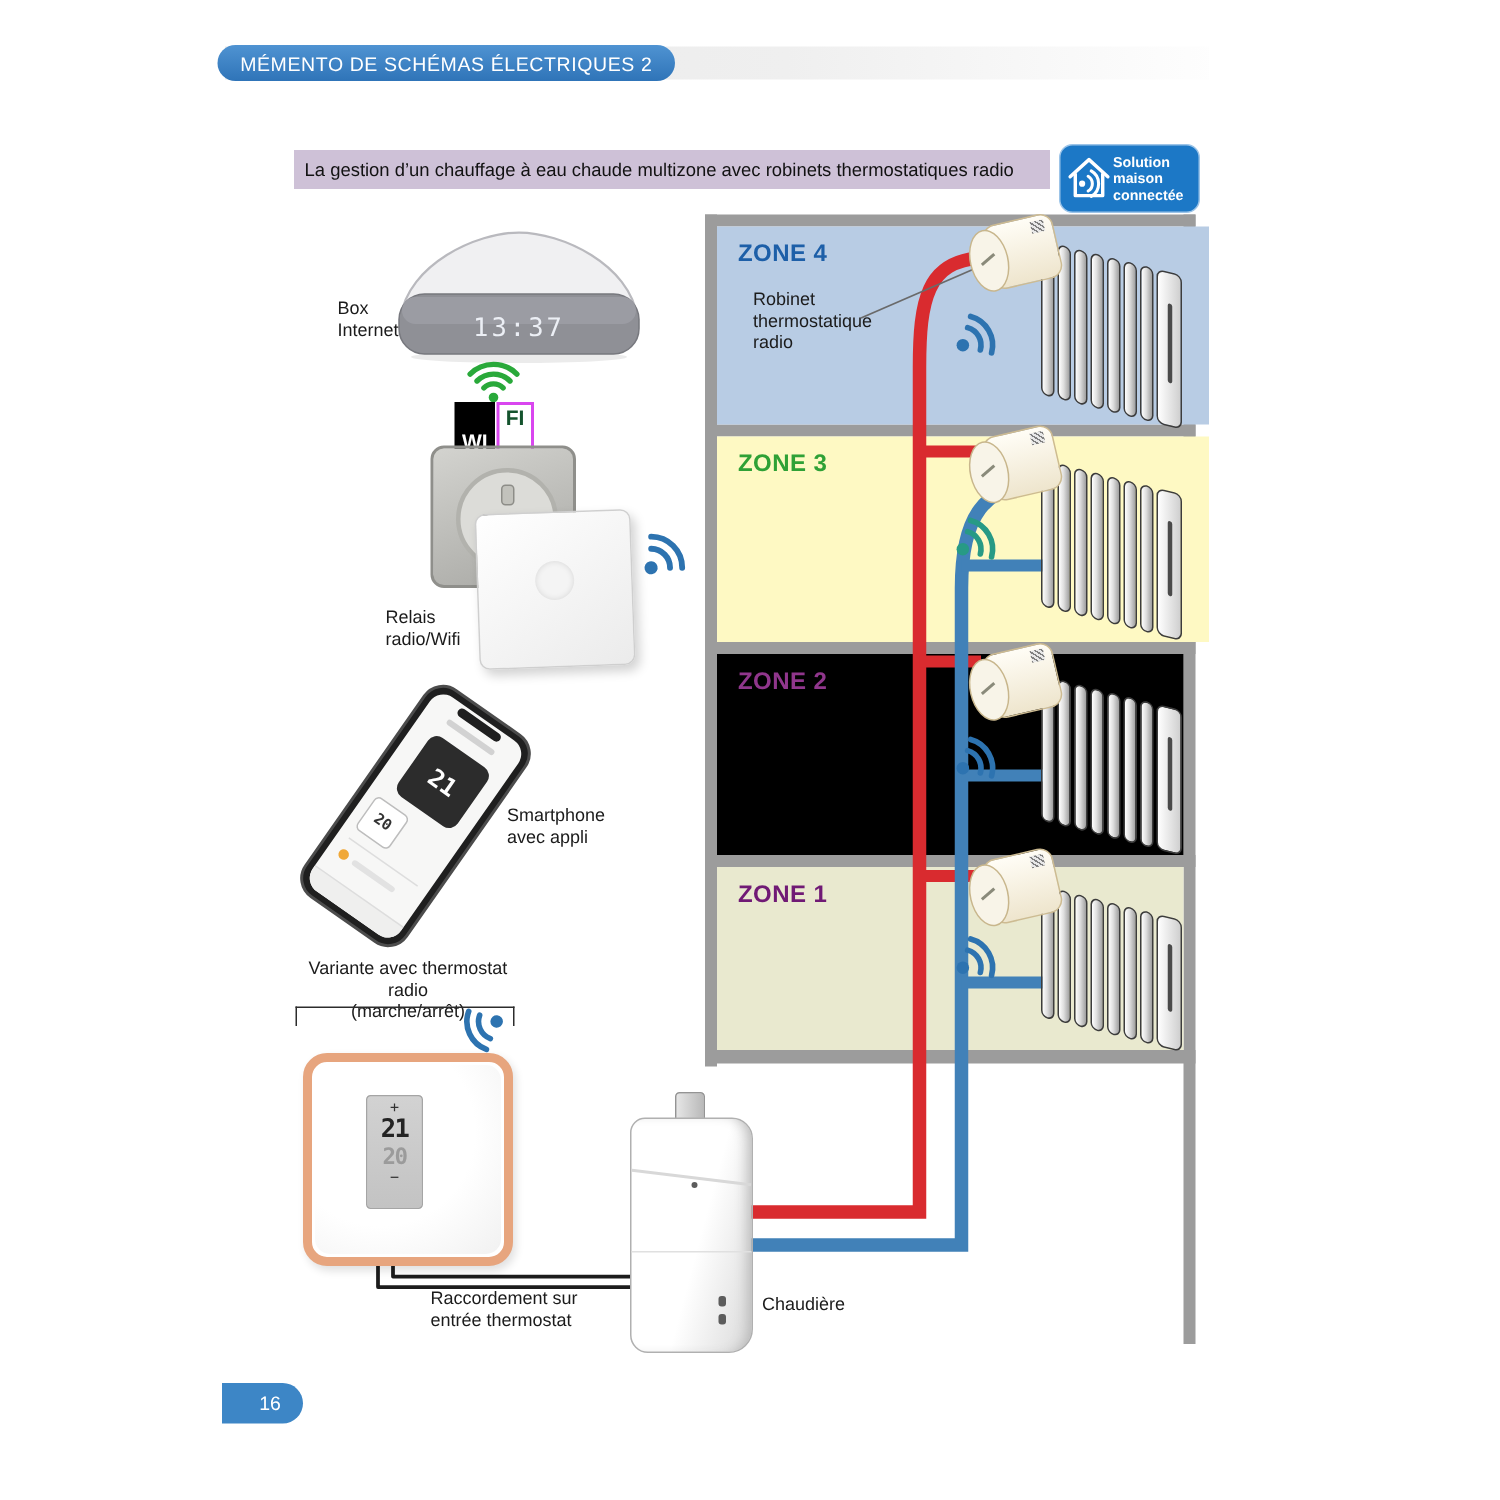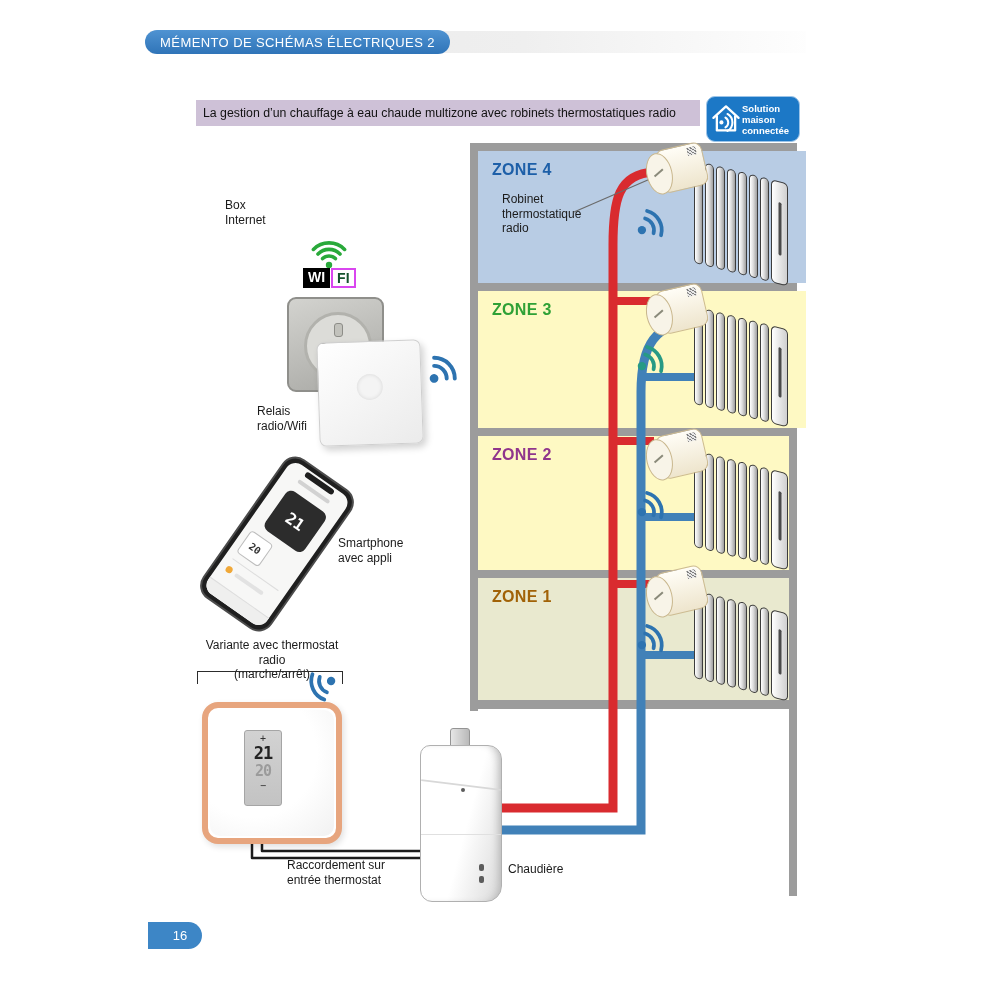--- a/index.html
+++ b/index.html
@@ -13,24 +13,24 @@
     color:#fff;font-size:13px;letter-spacing:.4px;}
   
   .banner{position:absolute;left:196px;top:100px;width:504px;height:26px;background:#cec1d7;
     font-size:12.3px;color:#121212;line-height:26px;padding-left:7px;white-space:nowrap;overflow:hidden;box-sizing:border-box;}
   .badge{position:absolute;left:706px;top:96px;width:94px;height:46px;background:#1c78c6;border-radius:9px;
     border:1px solid #9cc4e8;display:flex;align-items:center;box-sizing:border-box;padding:2px 3px;}
   .badge-txt{color:#fff;font-weight:bold;font-size:9.5px;line-height:11px;}
   
   .wall{position:absolute;background:#9c9c9c;}
   .zone{position:absolute;left:478px;width:311px;}
-  .z4{background:#b8cce4;padding-left:18px;} .z3{background:#fef9c3;padding-left:17px;} .z2{background:#fef9c3;} .z1{background:#e9e9cf;}
+  .z4{background:#b8cce4;padding-left:18px;} .z3{background:#fef9c3;padding-left:17px;} .z2{background:#000000;} .z1{background:#e9e9cf;}
   .zone-label{position:absolute;left:14px;top:10px;font-weight:bold;font-size:16px;letter-spacing:.3px;}
   .z4 .zone-label{color:#1d5fa8;} .z3 .zone-label{color:#2fa136;}
-  .z2 .zone-label{color:#90368c;} .z1 .zone-label{color:#a16207;}
+  .z2 .zone-label{color:#90368c;} .z1 .zone-label{color:#701a75;}
   
   .pipes{position:absolute;left:0;top:0;width:1000px;height:1000px;pointer-events:none;}
   
   .radiator{position:absolute;width:90px;display:flex;gap:2px;transform:skewY(14deg);transform-origin:left top;}
   .fin{flex:0 0 9px;background:linear-gradient(90deg,#ffffff 0%,#dedede 45%,#9f9f9f 100%);
     border:1.5px solid #3c3c3c;border-radius:5px;box-sizing:border-box;}
   .fin.front{flex:0 0 17px;position:relative;background:linear-gradient(90deg,#ffffff,#cfcfcf);}
   .fin.front::after{content:"";position:absolute;left:50%;top:20%;width:3px;height:52%;
     background:#4a4a4a;transform:translateX(-50%);border-radius:2px;}
   
@@ -40,21 +40,21 @@
   .valve-face{position:absolute;left:0;top:2px;width:24px;height:40px;background:#f8f4e8;
     border:1.5px solid #c8b68c;border-radius:50%;z-index:2;}
   .valve-slash{position:absolute;left:6px;top:18px;width:11px;height:2px;background:#8a8a7a;transform:rotate(-28deg);}
   .valve-qr{position:absolute;right:5px;top:3px;width:9px;height:8px;
     background:repeating-linear-gradient(45deg,#808080 0 1px,#e8e8e8 1px 2.5px);}
   
   .radio{position:absolute;color:#2d73b0;}
   
   .lbl{position:absolute;font-size:12px;line-height:14.5px;color:#1b1b1b;}
   .wifi-logo{position:absolute;left:303px;top:268px;display:flex;font-weight:bold;font-size:14px;}
-  .wifi-wi{background:#000;color:#fff;padding:1px 5px;}
+  .wifi-wi{background:#000;color:#fff;padding:18px 5px;}
   .wifi-fi{background:#fff;color:#14532d;border:2px solid #d946ef;padding:-1px 4px;padding:0 4px;margin-left:1px;}
   .socket{position:absolute;left:287px;top:297px;width:97px;height:95px;border-radius:9px;
     background:linear-gradient(160deg,#d3d3cf,#a7a7a3);border:2px solid #8f8f8b;box-sizing:border-box;}
   .socket-ring{position:absolute;left:15px;top:13px;width:62px;height:62px;border-radius:50%;
     background:#dcdcd8;border:3px solid #b2b2ad;}
   .socket-hole{position:absolute;width:8px;height:8px;border-radius:50%;background:#6a6a66;}
   .socket-pin{position:absolute;left:27px;top:8px;width:7px;height:12px;background:#c2c2bc;border:1px solid #8d8d88;border-radius:3px;}
   .relay{position:absolute;left:318px;top:341px;width:102px;height:102px;border-radius:7px;
     background:linear-gradient(145deg,#ffffff,#ebebeb);border:1px solid #cfcfcf;
     box-shadow:3px 4px 7px rgba(0,0,0,.18);transform:rotate(-2deg);}
@@ -259,20 +259,29 @@
   <svg class="radio" style="left:632px;top:611px;width:44px;height:44px;" viewBox="0 0 40 40">
       <use href="#sym-radio"></use>
     </svg>
 
   <div class="lbl" style="left:502px;top:192px;">
     <div>Robinet</div>
     <div>thermostatique</div>
     <div>radio</div>
   </div>
 
+  <div class="boxnet">
+    <svg width="168" height="92" viewBox="0 0 168 92">
+      <ellipse cx="84" cy="88" rx="72" ry="4" fill="rgba(0,0,0,0.08)"></ellipse>
+      <path d="M5 62 C10 26 56 5 84 5 C112 5 158 26 163 62 L5 62 Z" fill="#f0f0f2" stroke="#b9b9be" stroke-width="1.5"></path>
+      <rect x="4" y="46" width="160" height="40" rx="17" fill="#8f9096" stroke="#77787e" stroke-width="1"></rect>
+      <rect x="6" y="48" width="156" height="18" rx="9" fill="#9b9ca3"></rect>
+      <text x="84" y="74" text-anchor="middle" fill="#eceff5" font-family="DejaVu Sans Mono, monospace" font-size="17" letter-spacing="2">13:37</text>
+    </svg>
+  </div>
   <div class="lbl" style="left:225px;top:198px;">
     <div>Box</div>
     <div>Internet</div>
   </div>
 
   <svg style="position:absolute;left:306px;top:232px;" width="46" height="40" viewBox="0 0 44 40">
     <circle cx="22" cy="33" r="3.2" fill="#29a93a"></circle>
     <path d="M15.6 26.6 A9 9 0 0 1 28.4 26.6 M11 22 A15.5 15.5 0 0 1 33 22 M6.4 17.4 A22 22 0 0 1 37.6 17.4" fill="none" stroke="#29a93a" stroke-width="3.6" stroke-linecap="round"></path>
   </svg>
   <div class="wifi-logo">

